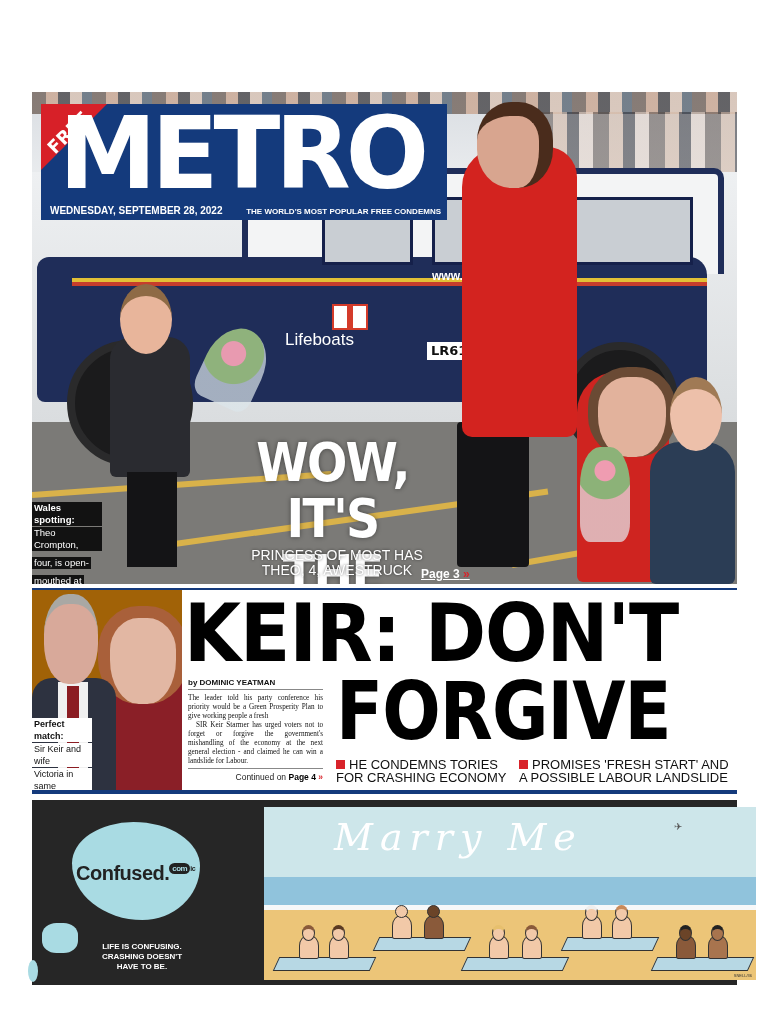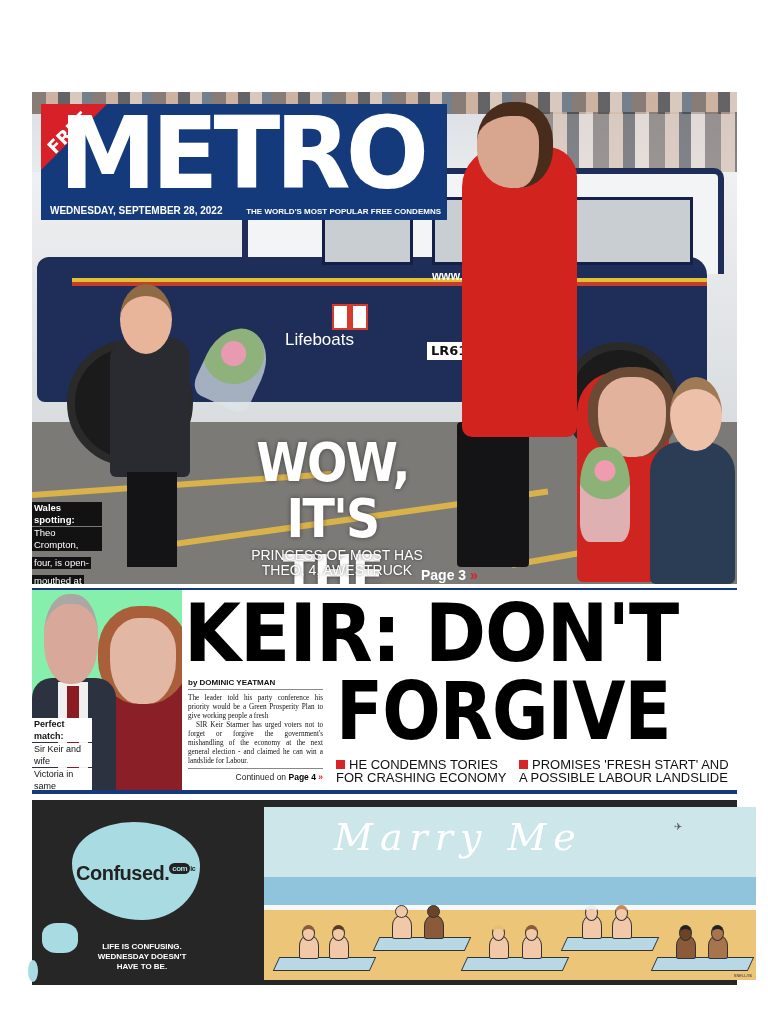--- a/index.html
+++ b/index.html
@@ -90,35 +90,35 @@
   .hero-headline {
     position: absolute; left: 178px; top: 343px; width: 245px; color: #fff; font-weight: 900;
     font-size: 54px; line-height: 56px; text-align: center; letter-spacing: -2px;
     font-family: "DejaVu Sans", sans-serif; transform: scaleX(.88); transform-origin: center;
     text-shadow: 0 0 6px rgba(0,0,0,.45);
   }
   .hero-sub {
     position: absolute; left: 205px; top: 456px; width: 200px; color: #fff; font-size: 14px;
     line-height: 15px; text-align: center; text-shadow: 0 0 3px rgba(0,0,0,.6);
   }
-  .hero-page-ref { position: absolute; left: 389px; top: 475px; color: #fff; font-size: 14px; font-weight: bold; }
+  .hero-page-ref { position: absolute; left: 389px; top: 475px; color: #fff; font-size: 12px; font-weight: bold; text-decoration: underline; }
   .hero-page-ref .arrow { color: #d8232a; }
 
   .caption {
     position: absolute; left: 0; top: 410px; width: 70px;
   }
   .caption span { display: inline-block; background: #121212; color: #fff; font-size: 9.5px; line-height: 12px; padding: 0 2px; margin-bottom: 1px; }
   .caption .cap-title { font-weight: bold; }
 
   
   .rule { position: absolute; left: 0; width: 705px; height: 4px; background: #143a7c; }
 
   
   .story { position: absolute; left: 0; top: 498px; width: 705px; height: 200px; background: #fff; }
-  .photo-keir { position: absolute; left: 0; top: 0; width: 150px; height: 200px; overflow: hidden; background: #86efac; }
+  .photo-keir { position: absolute; left: 0; top: 0; width: 150px; height: 200px; overflow: hidden; background: #a16207; }
   .keir-suit { position: absolute; left: 0; top: 88px; width: 84px; height: 112px; background: #2d3240; border-radius: 20px 20px 0 0; }
   .keir-shirt { position: absolute; left: 26px; top: 92px; width: 30px; height: 108px; background: #f0f0f0; }
   .keir-tie { position: absolute; left: 35px; top: 96px; width: 12px; height: 104px; background: #8b1c22; }
   .keir-head { position: absolute; left: 12px; top: 4px; width: 54px; height: 80px; background: #d8a99a; border-radius: 45%; border-top: 10px solid #a9a8a4; }
   .vic-dress { position: absolute; left: 78px; top: 80px; width: 80px; height: 120px; background: #8a1f27; border-radius: 24px 24px 0 0; }
   .vic-head { position: absolute; left: 66px; top: 16px; width: 66px; height: 86px; background: #e2b7a3; border-radius: 45%; border: 12px solid #a9603a; border-bottom: none; }
 
   .keir-caption { position: absolute; left: 0; top: 128px; width: 60px; }
   .keir-caption span { display: inline-block; background: #fff; color: #111; font-size: 9px; line-height: 12px; padding: 0 2px; margin-bottom: 0; }
   .keir-caption .cap-title { font-weight: bold; }
@@ -292,21 +292,21 @@
 
   <div class="ad">
     <div class="conf-blob"></div>
     <div class="conf-logo">
       <span>Confused.</span><span class="conf-com">com</span><span class="conf-ic">ic</span>
     </div>
     <div class="small-blob"></div>
     <div class="tiny-blob"></div>
     <div class="conf-tagline">
       <div>LIFE IS CONFUSING.</div>
-      <div>WEDNESDAY DOESN'T</div>
+      <div>CRASHING DOESN'T</div>
       <div>HAVE TO BE.</div>
     </div>
 
     <div class="cartoon">
       <div class="sea"></div>
       <div class="surf"></div>
       <div class="sand"></div>
       <div class="marry-me">Marry Me</div>
       <div class="plane">✈</div>
 

